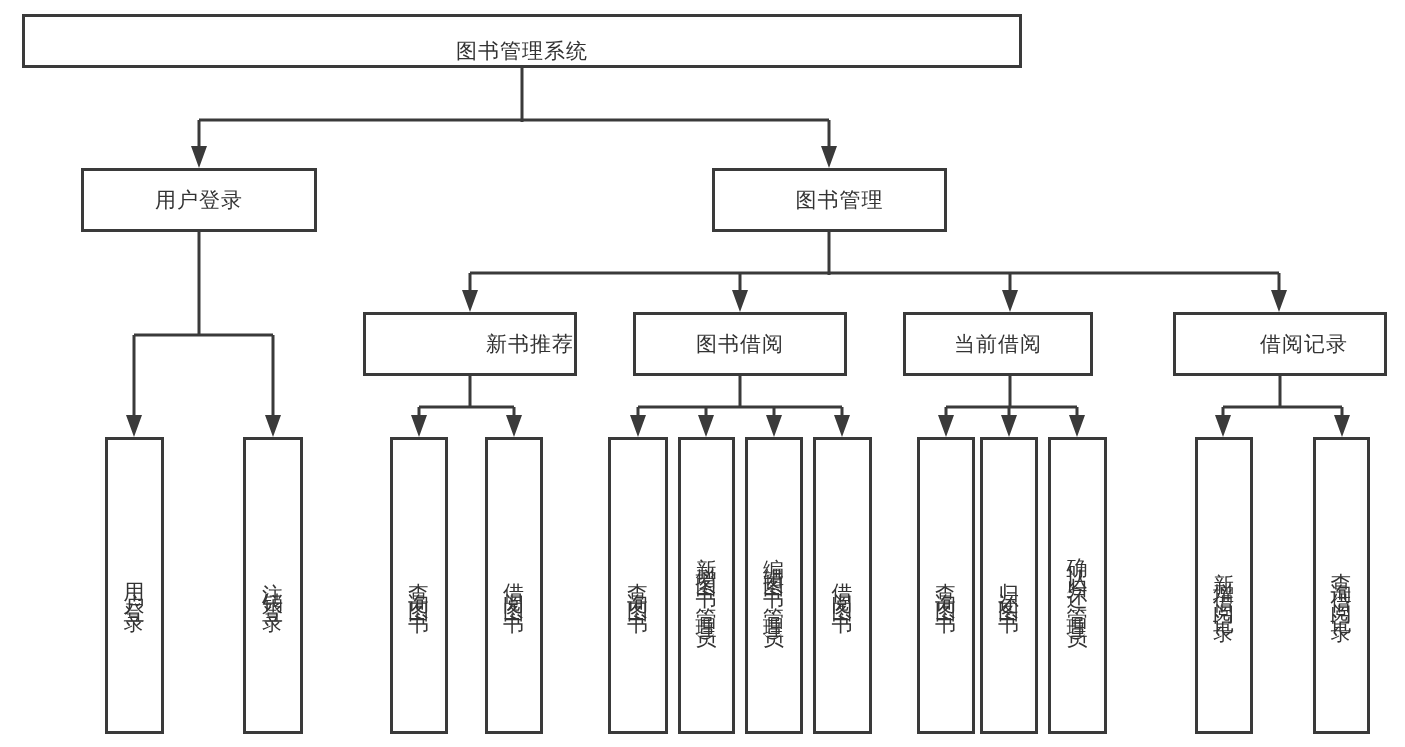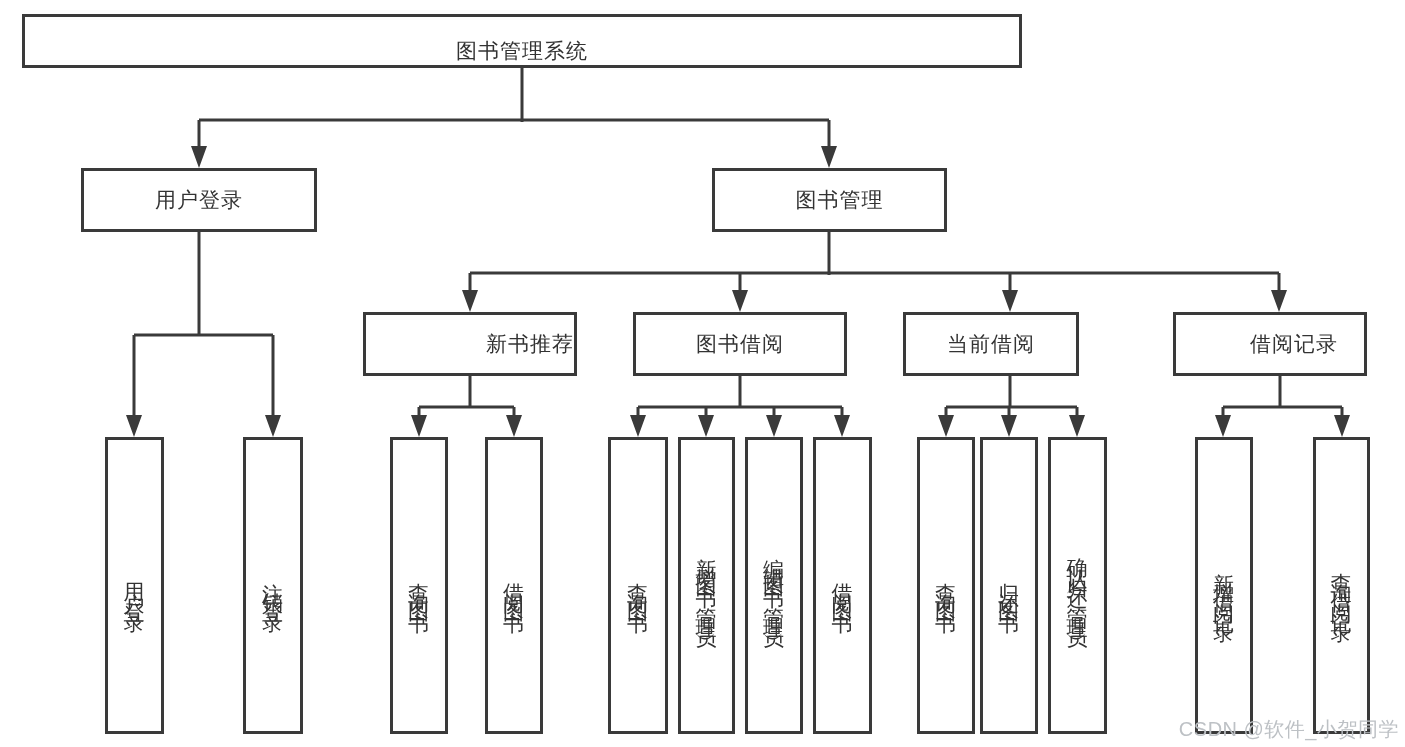--- a/index.html
+++ b/index.html
@@ -63,24 +63,24 @@
   <div class="hbox" style="left:712px;top:168px;width:235px;padding-left:20px;">
     <span>图书管理</span>
   </div>
 
   <div class="hbox" style="left:363px;top:312px;width:214px;justify-content:flex-end;">
     <span>新书推荐</span>
   </div>
   <div class="hbox" style="left:633px;top:312px;width:214px;">
     <span>图书借阅</span>
   </div>
-  <div class="hbox" style="left:903px;top:312px;width:176px;">
+  <div class="hbox" style="left:903px;top:312px;width:190px;">
     <span>当前借阅</span>
   </div>
-  <div class="hbox" style="left:1173px;top:312px;width:194px;padding-left:48px;">
+  <div class="hbox" style="left:1173px;top:312px;width:214px;padding-left:48px;">
     <span>借阅记录</span>
   </div>
 
   <div class="vbox" style="left:105px;width:59px;">
     <span>用户登录</span>
   </div>
   <div class="vbox" style="left:243px;width:60px;">
     <span>注销登录</span>
   </div>
 
@@ -114,15 +114,14 @@
     <span>确认归还（管理员）</span>
   </div>
 
   <div class="vbox" style="left:1195px;width:58px;">
     <span>新增借阅记录</span>
   </div>
   <div class="vbox" style="left:1313px;width:57px;">
     <span>查询借阅记录</span>
   </div>
 
-  <div class="watermark">CSDN @软件_小贺同学</div>
 
 </div>
 
 </body></html>

